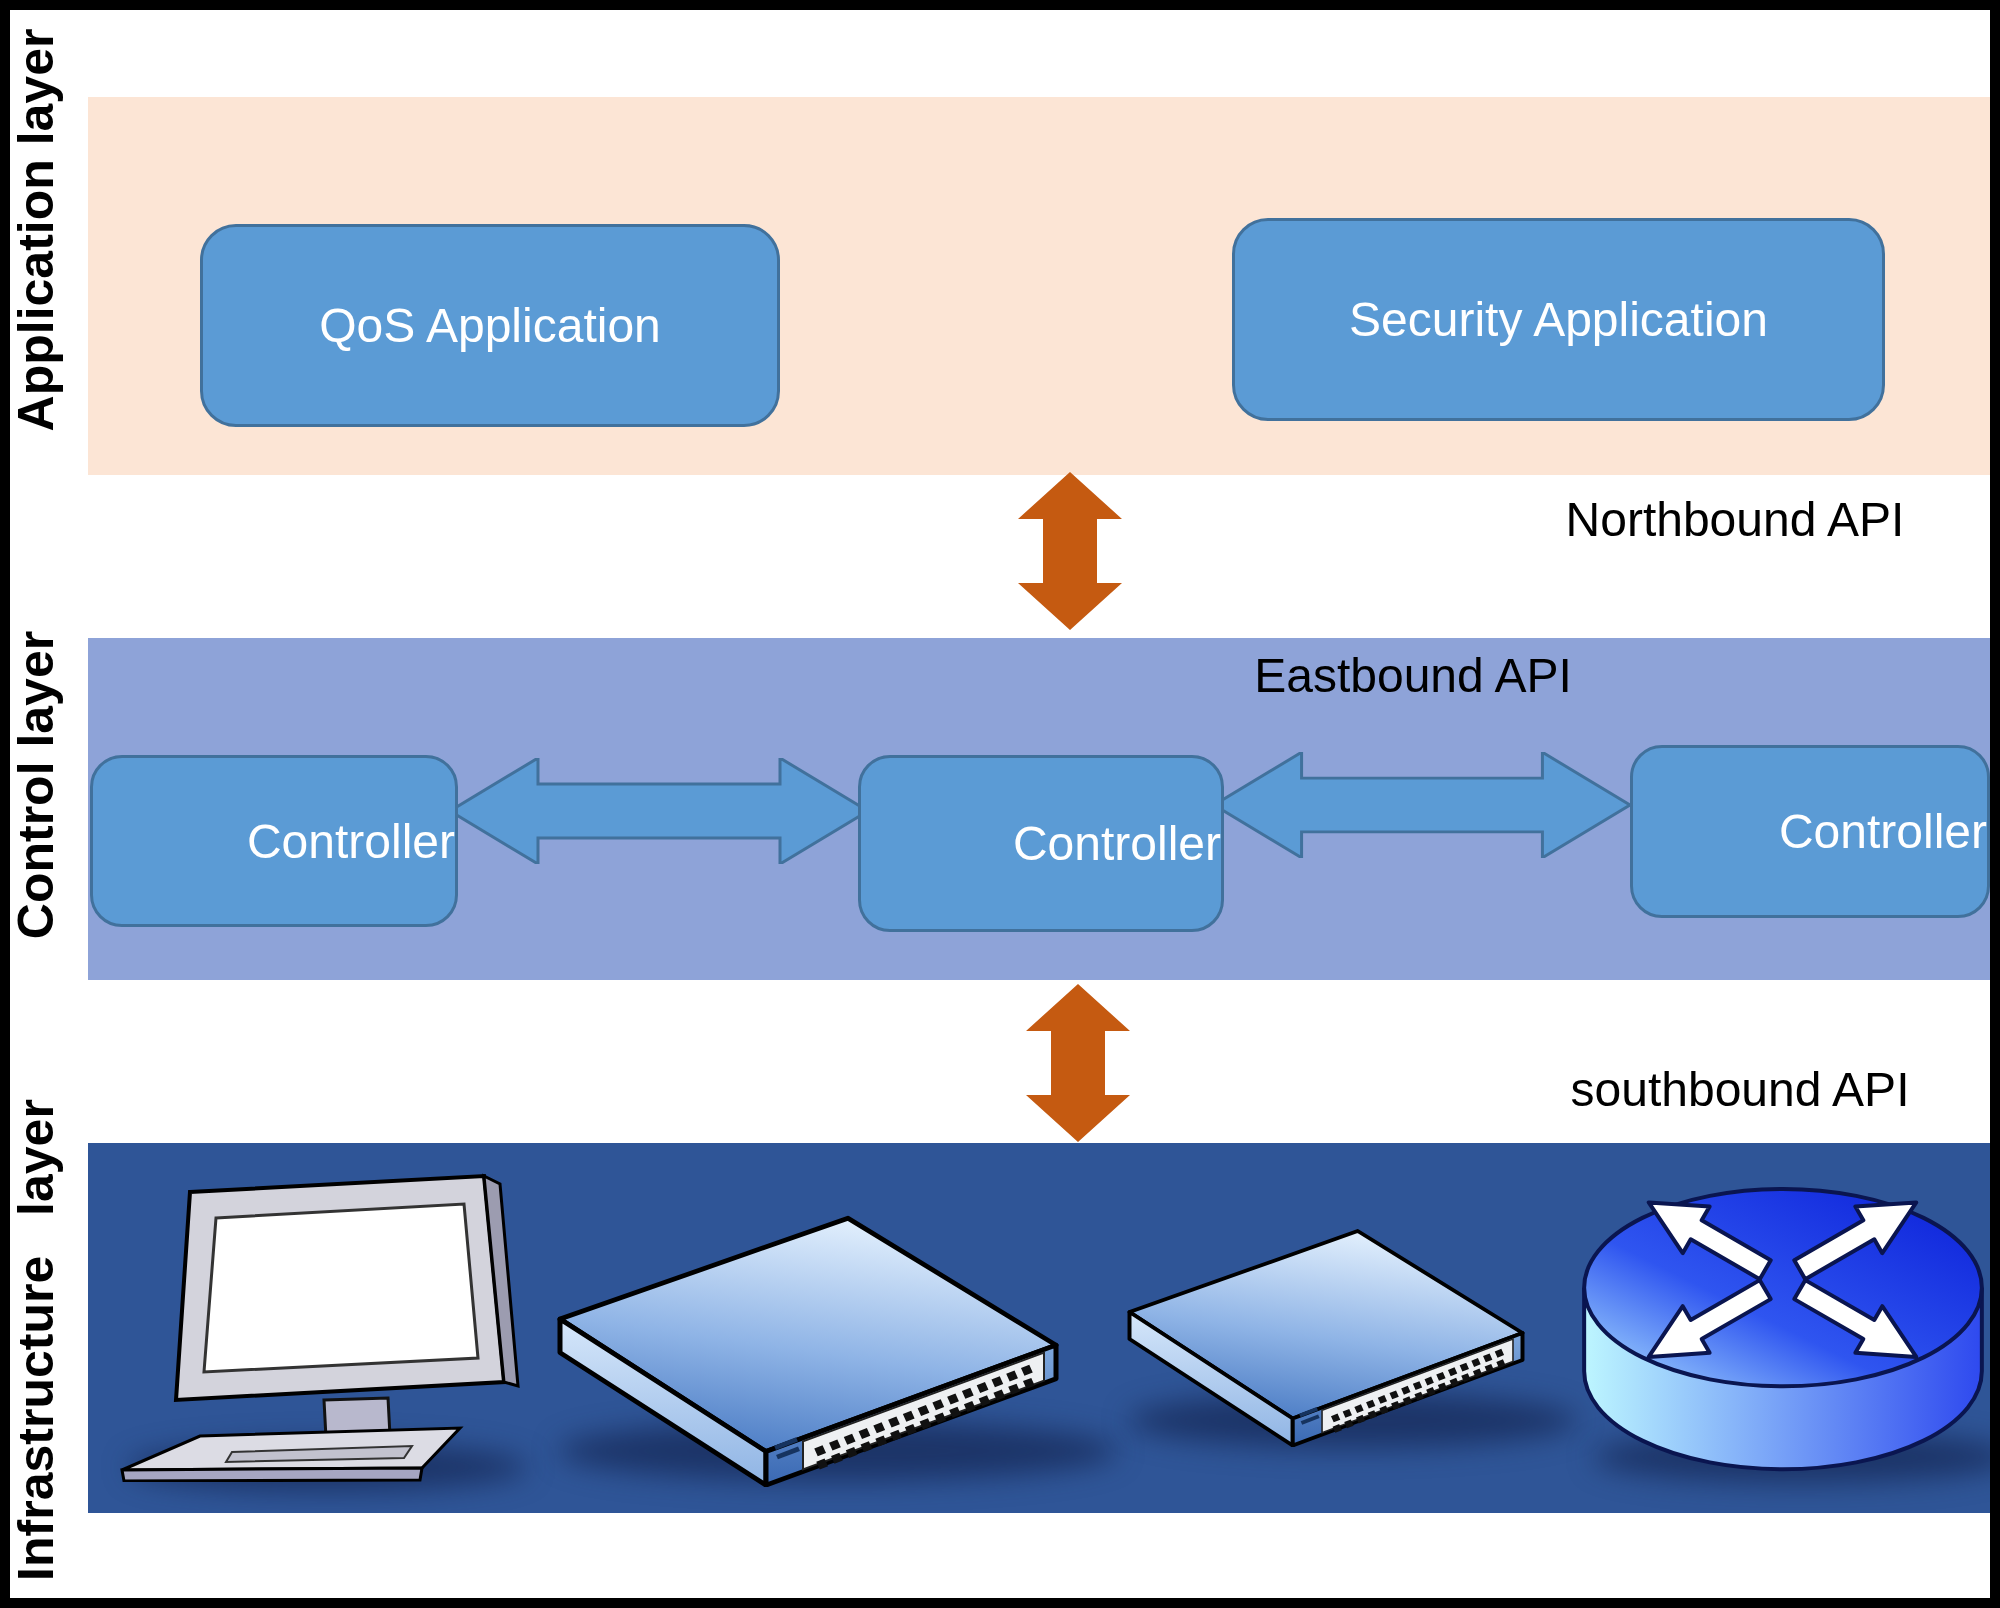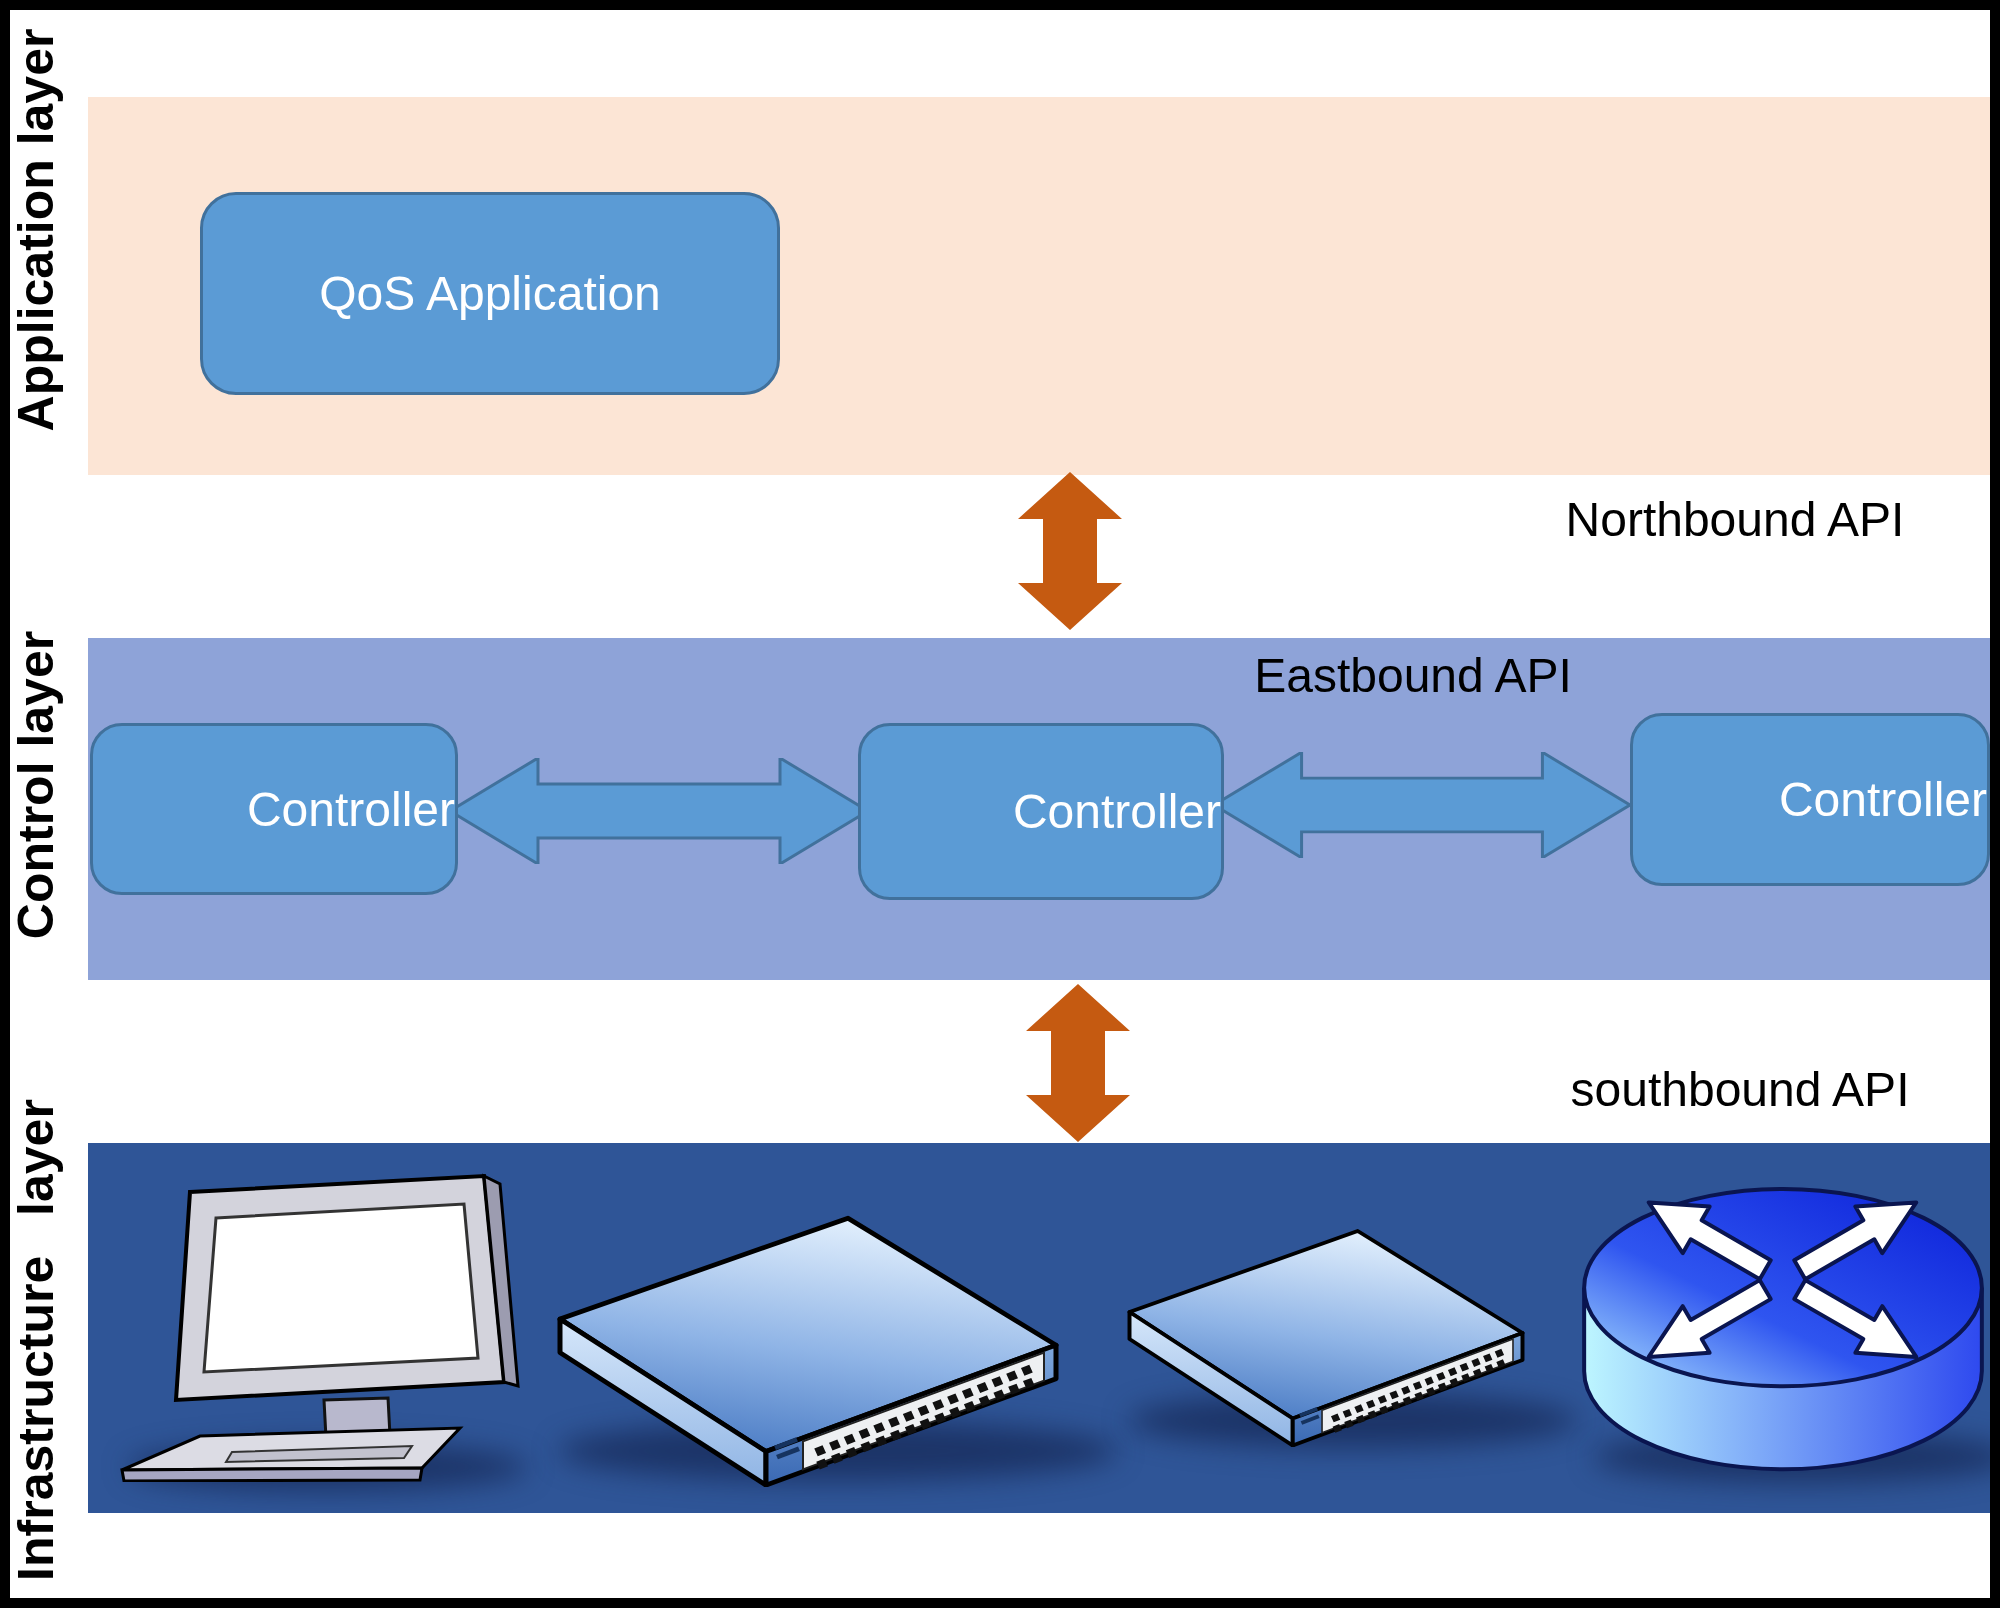--- a/index.html
+++ b/index.html
@@ -38,20 +38,21 @@
 
   .node {
     position:absolute;
     background:var(--box-fill,#5b9bd5);
     border:3px solid var(--box-stroke,#41719c);
     color:#fff;
     display:flex; align-items:center; justify-content:center;
     font-size:48px;
     box-sizing:border-box;
     z-index:10;
+    margin-top:32px;
   }
   .app-node  { border-radius:36px; }
   .ctrl-node { border-radius:32px; font-size:48px;justify-content:flex-end; }
 
   #qos-box      { left:200px;  top:192px; width:580px; height:203px; }
   #security-box { left:1232px; top:186px; width:653px; height:203px; }
   #controller-left   { left:90px;   top:723px; width:368px; height:172px; }
   #controller-center { left:858px;  top:723px; width:366px; height:177px; }
   #controller-right  { left:1630px; top:713px; width:360px; height:173px; }
 
@@ -145,20 +146,23 @@
     <div class="shadow" id="shadow-router"></div>
   </div>
 
   <div class="vlabel" id="label-app">Application layer</div>
   <div class="vlabel" id="label-ctrl">Control layer</div>
   <div class="vlabel" id="label-infra">Infrastructure layer</div>
 
   <div class="node app-node" id="qos-box">
     <span>QoS Application</span>
   </div>
+  <div class="node app-node" id="security-box">
+    <span>Security Application</span>
+  </div>
 
   <div class="node ctrl-node" id="controller-left">
     <span>Controller</span>
   </div>
   <div class="node ctrl-node" id="controller-center">
     <span>Controller</span>
   </div>
   <div class="node ctrl-node" id="controller-right">
     <span>Controller</span>
   </div>

